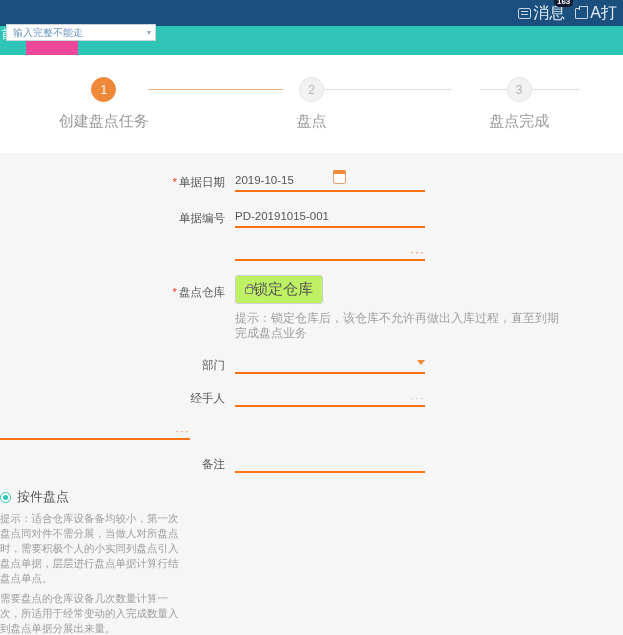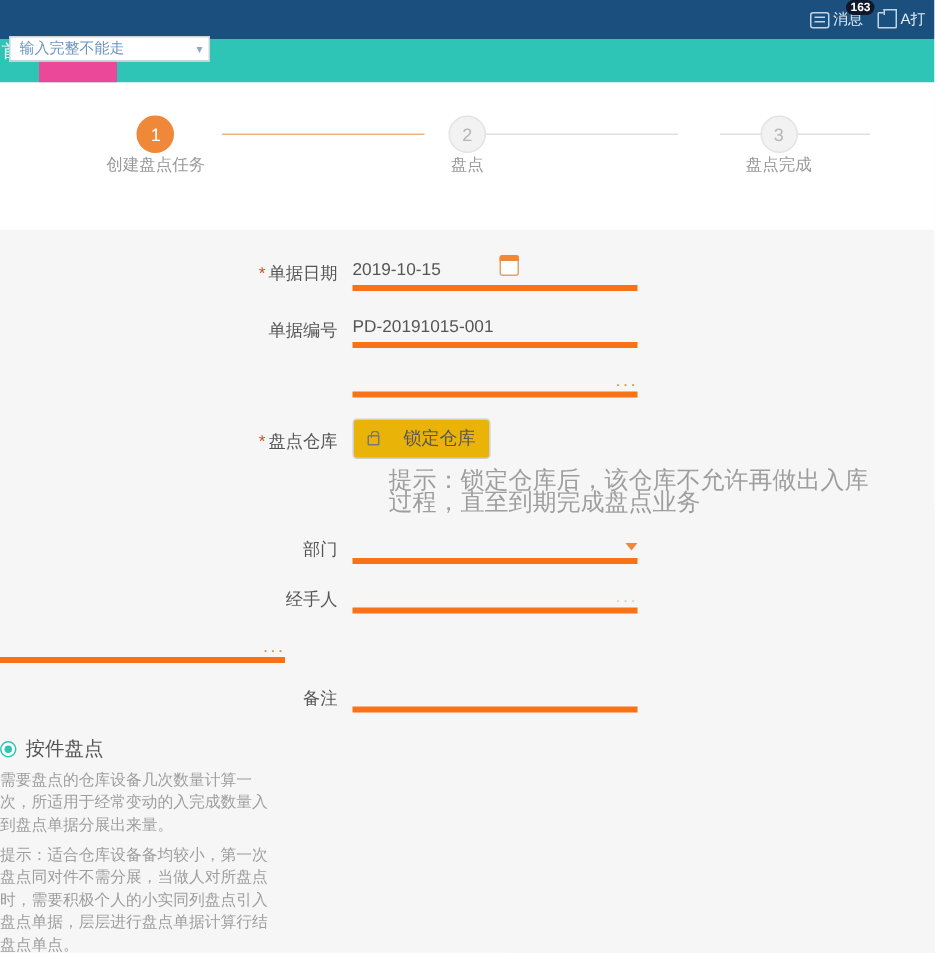--- a/index.html
+++ b/index.html
@@ -16,21 +16,21 @@
   
   .topbar {
     height: 26px;
     background: #1b4f7e;
     display: flex;
     align-items: center;
     padding: 0 6px;
     position: relative;
   }
   .search-wrap {
-    width: 134px;
+    width: 150px;
     height: 17px;
     background: #ffffff;
     border: 1px solid #c9d4dd;
     display: flex;
     align-items: center;
     padding: 0 4px;
     font-size: 10px;
     margin-top: 39px;
   }
   .search-wrap input {
@@ -84,21 +84,21 @@
     background: #0f172a;
     color: #fff;
     border-radius: 7px;
     font-size: 8px;
     line-height: 10px;
     padding: 0 3px;
     min-width: 14px;
     text-align: center;
     font-weight: bold;
   }
-  .tb-label { font-size: 10px; color: #e2ecf5; }
+  .tb-label { font-size: 16px; color: #e2ecf5; }
 
   
   .tabstrip {
     height: 29px;
     background: #2ec4b6;
     display: flex;
     align-items: stretch;
   }
   .tab {
     display: flex;
@@ -142,21 +142,22 @@
     background: #f2f2f2;
     color: #b5b5b5;
     border: 1px solid #e3e3e3;
   }
   .step.active .circle {
     background: #f0883a;
     color: #ffffff;
     border-color: #f0883a;
   }
   .step-label {
-    font-size: 11px;
+    margin-top: 10px;
+    font-size: 15px;
     color: #9a9a9a;
   }
   .step.active .step-label { color: #9a9a9a; }
   .step-line {
     position: absolute;
     top: 34px;
     height: 1px;
     z-index: 1;
   }
   .line-1 { left: 148px; width: 135px; background: #f0b57f; }
@@ -182,21 +183,21 @@
     color: #555;
     line-height: 18px;
     position: relative;
   }
   .req { color: #e8452c; margin-right: 2px; }
   .fld {
     width: 190px;
     position: relative;
   }
   .underline {
-    border-bottom: 4px solid #f97316;
+    border-bottom: 2px solid #f97316;
     min-height: 18px;
     font-size: 11.5px;
     color: #555;
     line-height: 18px;
     padding-bottom: 1px;
   }
   .underline.empty { color: #bdbdbd; }
   .dots {
     position: absolute;
     right: 0; top: 0;
@@ -226,51 +227,50 @@
     position: absolute; left: -1px; top: -1px;
     width: 13px; height: 4px;
     background: #f0883a;
     border-radius: 2px 2px 0 0;
   }
 
   
   .lockbtn {
     display: inline-flex;
     align-items: center;
-    gap: 16px;
+    gap: 0;
     border: 1px solid #cfcfcf;
-    background: #eab308;
+    background: #bef264;
     border-radius: 3px;
     padding: 4px 9px;
-    font-size: 12px;
+    font-size: 15px;
     color: #555;
   }
   .lock-glyph {
     display: inline-block;
     width: 8px; height: 7px;
     border: 1px solid #777;
     border-radius: 1px;
     position: relative;
     margin-top: 2px;
   }
   .lock-glyph::before {
     content: "";
     position: absolute;
     left: 1px; top: -4px;
     width: 4px; height: 4px;
     border: 1px solid #777;
     border-bottom: none;
     border-radius: 3px 3px 0 0;
   }
   .hint {
-    font-size: 16px;
+    font-size: 12px;
     color: #9e9e9e;
     margin-top: 7px;
     line-height: 15px;
-    margin-left: 24px;
   }
 
   
   .radio-opt { margin-bottom: 6px; }
   .radio-line { display: flex; align-items: center; gap: 6px; }
   .radio {
     width: 11px; height: 11px;
     border-radius: 50%;
     border: 1px solid #bdbdbd;
     background: #fff;
@@ -412,22 +412,22 @@
   </div>
 
   <div class="row">
     <div class="fld">
 
       <div class="radio-opt">
         <div class="radio-line">
           <span class="radio checked"></span>
           <span class="radio-label">按件盘点</span>
         </div>
+        <div class="desc tip">提示：适合仓库设备备均较小，第一次盘点同对件不需分展，当做人对所盘点时，需要积极个人的小实同列盘点引入盘点单据，层层进行盘点单据计算行结盘点单点。</div>
         <div class="desc">需要盘点的仓库设备几次数量计算一次，所适用于经常变动的入完成数量入到盘点单据分展出来量。</div>
-        <div class="desc tip">提示：适合仓库设备备均较小，第一次盘点同对件不需分展，当做人对所盘点时，需要积极个人的小实同列盘点引入盘点单据，层层进行盘点单据计算行结盘点单点。</div>
       </div>
 
       <div class="gap"></div>
 
     </div>
   </div>
 
 </div>
 
 </body></html>

